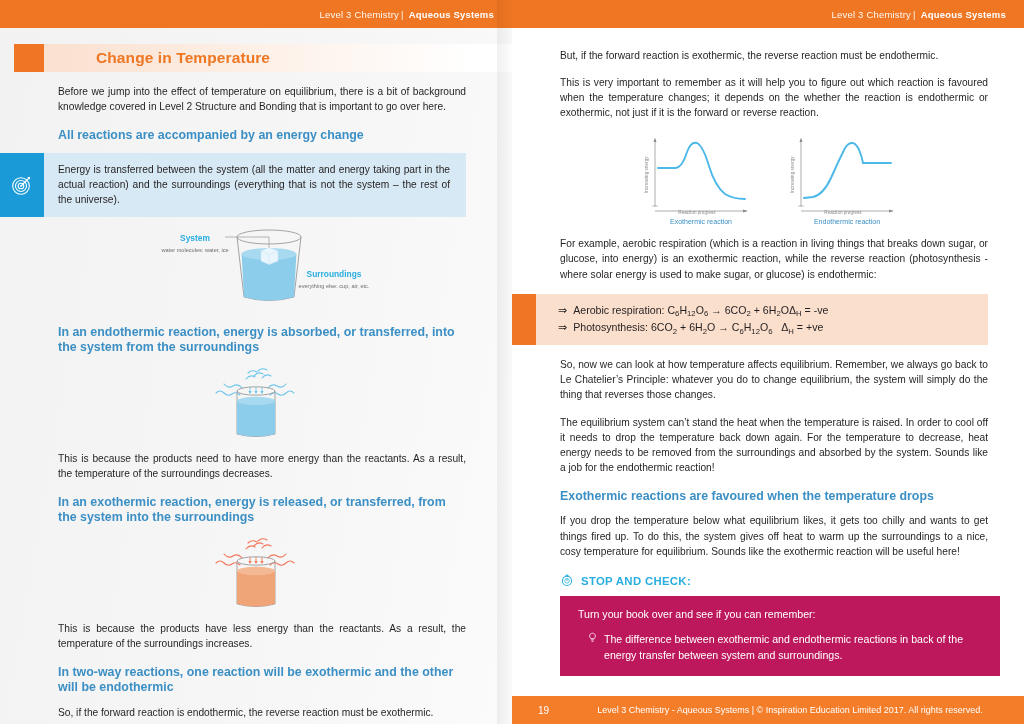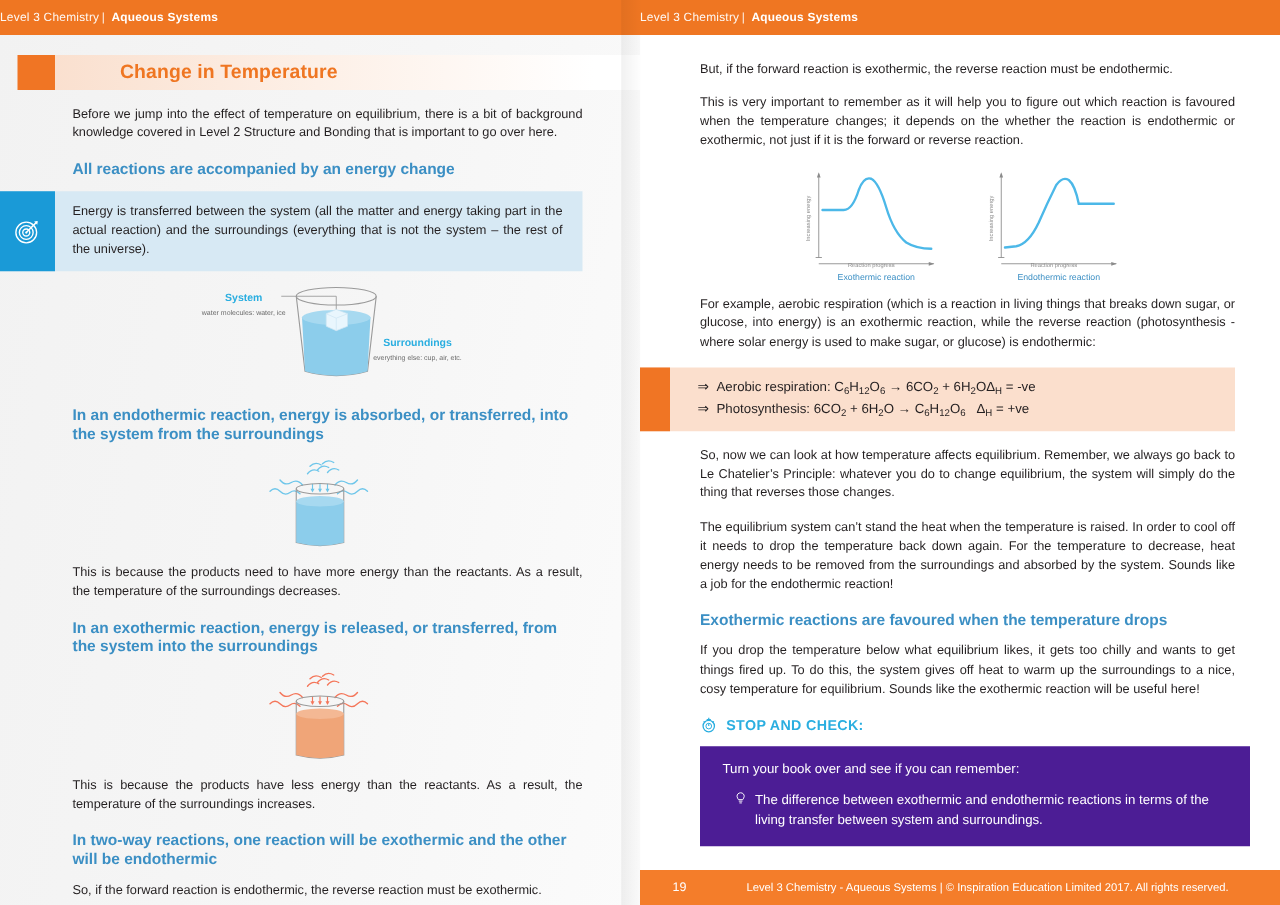--- a/index.html
+++ b/index.html
@@ -30,21 +30,21 @@
   .spine {
     position: absolute; top: 0; left: 497px;
     width: 30px; height: 724px;
     background: linear-gradient(to right, rgba(0,0,0,0.055), rgba(0,0,0,0.0) 55%);
     pointer-events: none; z-index: 6;
   }
 
   
   .hdr {
     height: 28px; flex: 0 0 28px;
-    display: flex; align-items: center; justify-content: flex-start;
+    display: flex; align-items: center; justify-content: flex-end;
     padding-right: 18px;
     font-size: 9.5px; letter-spacing: .2px;
     color: #ffffff;
   }
   .hdr-left  { background: #ef7622; }
   .hdr-right { background: #ef7622; }
   .hdr .thin { font-weight: 400; opacity: .95; }
   .hdr .bold { font-weight: 700; margin-left: 3px; }
   .hdr .sep  { margin: 0 2px; opacity: .9; }
 
@@ -138,21 +138,21 @@
   .eqrow .dh { display: inline-block; }
   sub { font-size: 73%; vertical-align: baseline; position: relative; top: 2.2px; }
 
   
   .sc-head {
     display: flex; align-items: center; gap: 7px;
     color: #2aaee0; font-weight: 700; font-size: 11.4px;
     letter-spacing: .3px; margin: 14px 0 7px 0;
   }
   .sc-box {
-    background: #4c1d95; color: #ffffff;
+    background: #be185d; color: #ffffff;
     margin-right: 24px; padding: 11px 16px 13px 18px;
     font-size: 10.6px; line-height: 1.5;
   }
   .sc-box .lead { margin-bottom: 9px; }
   .sc-item { display: flex; gap: 6px; padding-left: 10px; }
   .sc-item .bulb { flex: 0 0 10px; }
   .axlbl   { fill: #8b8b8b; font-size: 4.6px; font-family: "Liberation Sans", sans-serif; }
 </style>
 </head>
 <body>
@@ -412,21 +412,21 @@
         <div class="sc-box">
           <div class="lead">Turn your book over and see if you can remember:</div>
           <div class="sc-item">
             <span class="bulb">
               <svg width="9" height="12" viewBox="0 0 10 13" aria-hidden="true">
                 <path d="M5 1.2 C3 1.2 1.8 2.7 1.8 4.3 C1.8 5.6 2.7 6.4 3.1 7.3 L6.9 7.3 C7.3 6.4 8.2 5.6 8.2 4.3 C8.2 2.7 7 1.2 5 1.2 Z" fill="none" stroke="#ffffff" stroke-width="0.85"></path>
                 <path d="M3.4 8.6 L6.6 8.6" stroke="#ffffff" stroke-width="0.85"></path>
                 <path d="M3.9 10.2 L6.1 10.2" stroke="#ffffff" stroke-width="0.85"></path>
               </svg>
             </span>
-            <span>The difference between exothermic and endothermic reactions in terms of the living transfer between system and surroundings.</span>
+            <span>The difference between exothermic and endothermic reactions in back of the energy transfer between system and surroundings.</span>
           </div>
         </div>
       </div>
 
     </div>
 
     <div class="ftr ftr-right">
       <span class="pageno">19</span>
       <span class="credit">Level 3 Chemistry - Aqueous Systems | © Inspiration Education Limited 2017. All rights reserved.</span>
     </div>

